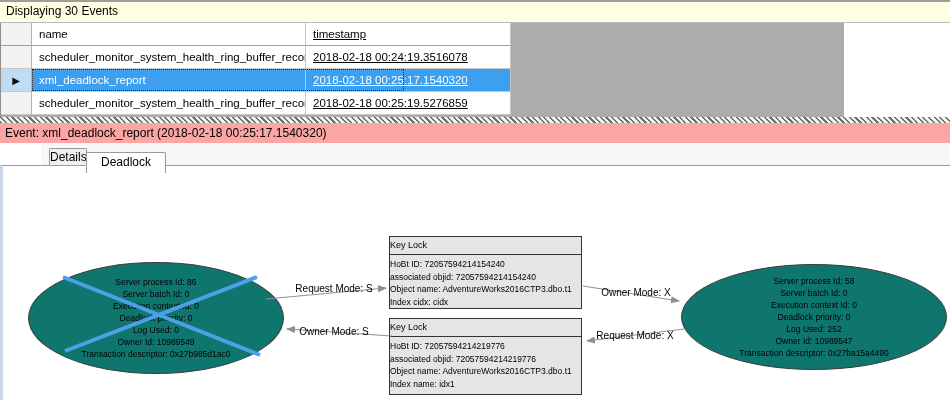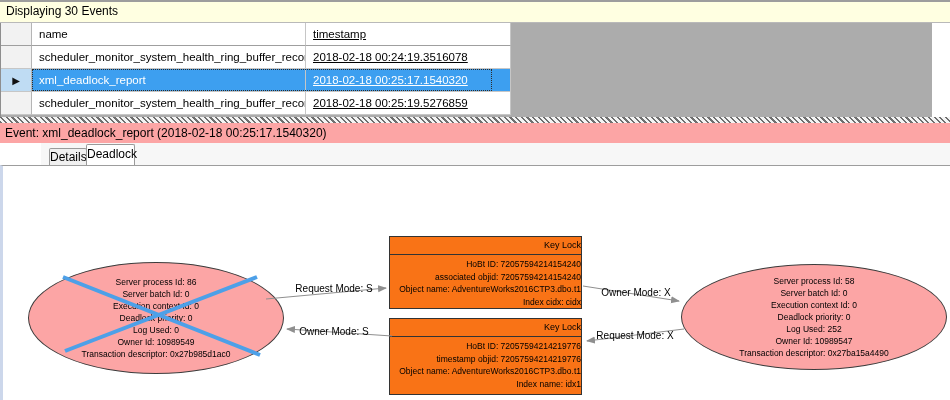--- a/index.html
+++ b/index.html
@@ -9,21 +9,21 @@
     color:#000;background:#fff;
   }
   
   #infobar{
     position:absolute;left:0;top:0;width:950px;height:23px;
     background:#FFFFE1;border-top:2px solid #9d9d9d;border-bottom:1px solid #b9b9b9;
     box-sizing:border-box;font-size:12px;line-height:19px;padding-left:6px;
   }
   
   #grid{
-    position:absolute;left:0;top:23px;width:932px;height:94px;
+    position:absolute;left:0;top:23px;width:844px;height:94px;
     background:#ACACAC;border-left:1px solid #8e8e8e;box-sizing:border-box;
   }
   .grow{display:flex;height:23px;}
   .gcell{
     box-sizing:border-box;background:#fff;border-right:1px solid #c6c6c6;
     border-bottom:1px solid #c6c6c6;font-size:11.5px;line-height:22px;
     padding:0 0 0 7px;white-space:nowrap;overflow:hidden;
   }
   .gsel{width:31px;padding:0;background:#f2f2f2;text-align:center;border-right:1px solid #b5b5b5;}
   .gname{width:274px;}
@@ -47,37 +47,37 @@
     position:absolute;left:0;top:123px;width:950px;height:20px;
     background:#fca5a5;font-size:12px;line-height:20px;padding-left:5px;box-sizing:border-box;
   }
   
   #tabstrip{position:absolute;left:0;top:143px;width:950px;height:22px;background:#f7f7f7;margin-left:41px;}
   .tab{
     position:absolute;box-sizing:border-box;font-size:12px;text-align:center;
     border:1px solid #9a9a9a;border-bottom:none;border-radius:2px 2px 0 0;cursor:default;
   }
   #tab-details{left:8px;top:5px;height:17px;width:38px;background:#f0f0f0;line-height:16px;}
-  #tab-deadlock{left:45px;top:1px;height:21px;width:49px;background:#fff;line-height:19px;z-index:3;}
+  #tab-deadlock{left:45px;top:9px;height:21px;width:80px;background:#fff;line-height:19px;z-index:3;}
   
   #graph{
     position:absolute;left:0;top:165px;width:950px;height:235px;
     background:#fff;border-top:1px solid #9d9d9d;border-left:3px solid #ccd7eb;
     box-sizing:border-box;
   }
   .process-node{
-    position:absolute;border:1px solid #3c3c3c;border-radius:50%;background:#fca5a5;
+    position:absolute;border:1px solid #3c3c3c;border-radius:50%;background:#0f766e;
     display:flex;flex-direction:column;justify-content:center;align-items:center;
     font-size:8.5px;line-height:12px;text-align:center;white-space:nowrap;
   }
   #proc-left{left:25px;top:96px;width:254px;height:110px;}
   #proc-right{left:678px;top:98px;width:264px;height:104px;}
   .lock-node{
-    position:absolute;border:1px solid #333;background:#f97316;box-sizing:border-box;
-    text-align:right;white-space:nowrap;
+    position:absolute;border:1px solid #333;background:#e5e5e5;box-sizing:border-box;
+    text-align:left;white-space:nowrap;
   }
   #lock-1{left:386px;top:70px;width:193px;height:73px;}
   #lock-2{left:386px;top:152px;width:193px;height:77px;}
   .lock-title{height:17px;border-bottom:1px solid #333;font-size:9px;line-height:17px;}
   .lock-body{padding-top:3px;font-size:8.5px;line-height:12.5px;}
   #edge-svg{position:absolute;left:0;top:0;width:947px;height:234px;pointer-events:none;}
   .edge-label{font-size:10px;fill:#000;text-anchor:middle;}
 </style>
 </head>
 <body>
@@ -147,21 +147,21 @@
         <div>associated objid: 72057594214154240</div>
         <div>Object name: AdventureWorks2016CTP3.dbo.t1</div>
         <div>Index cidx: cidx</div>
       </div>
     </div>
 
     <div class="lock-node" id="lock-2">
       <div class="lock-title">Key Lock</div>
       <div class="lock-body">
         <div>HoBt ID: 72057594214219776</div>
-        <div>timestamp objid: 72057594214219776</div>
+        <div>associated objid: 72057594214219776</div>
         <div>Object name: AdventureWorks2016CTP3.dbo.t1</div>
         <div>Index name: idx1</div>
       </div>
     </div>
 
     <svg id="edge-svg" viewBox="0 0 947 234" xmlns="http://www.w3.org/2000/svg">
       <defs>
         <marker id="arr" markerWidth="9" markerHeight="8" refX="8" refY="3.5" orient="auto">
           <path d="M0,0 L9,3.5 L0,7 Z" fill="#8f8f8f"></path>
         </marker>

